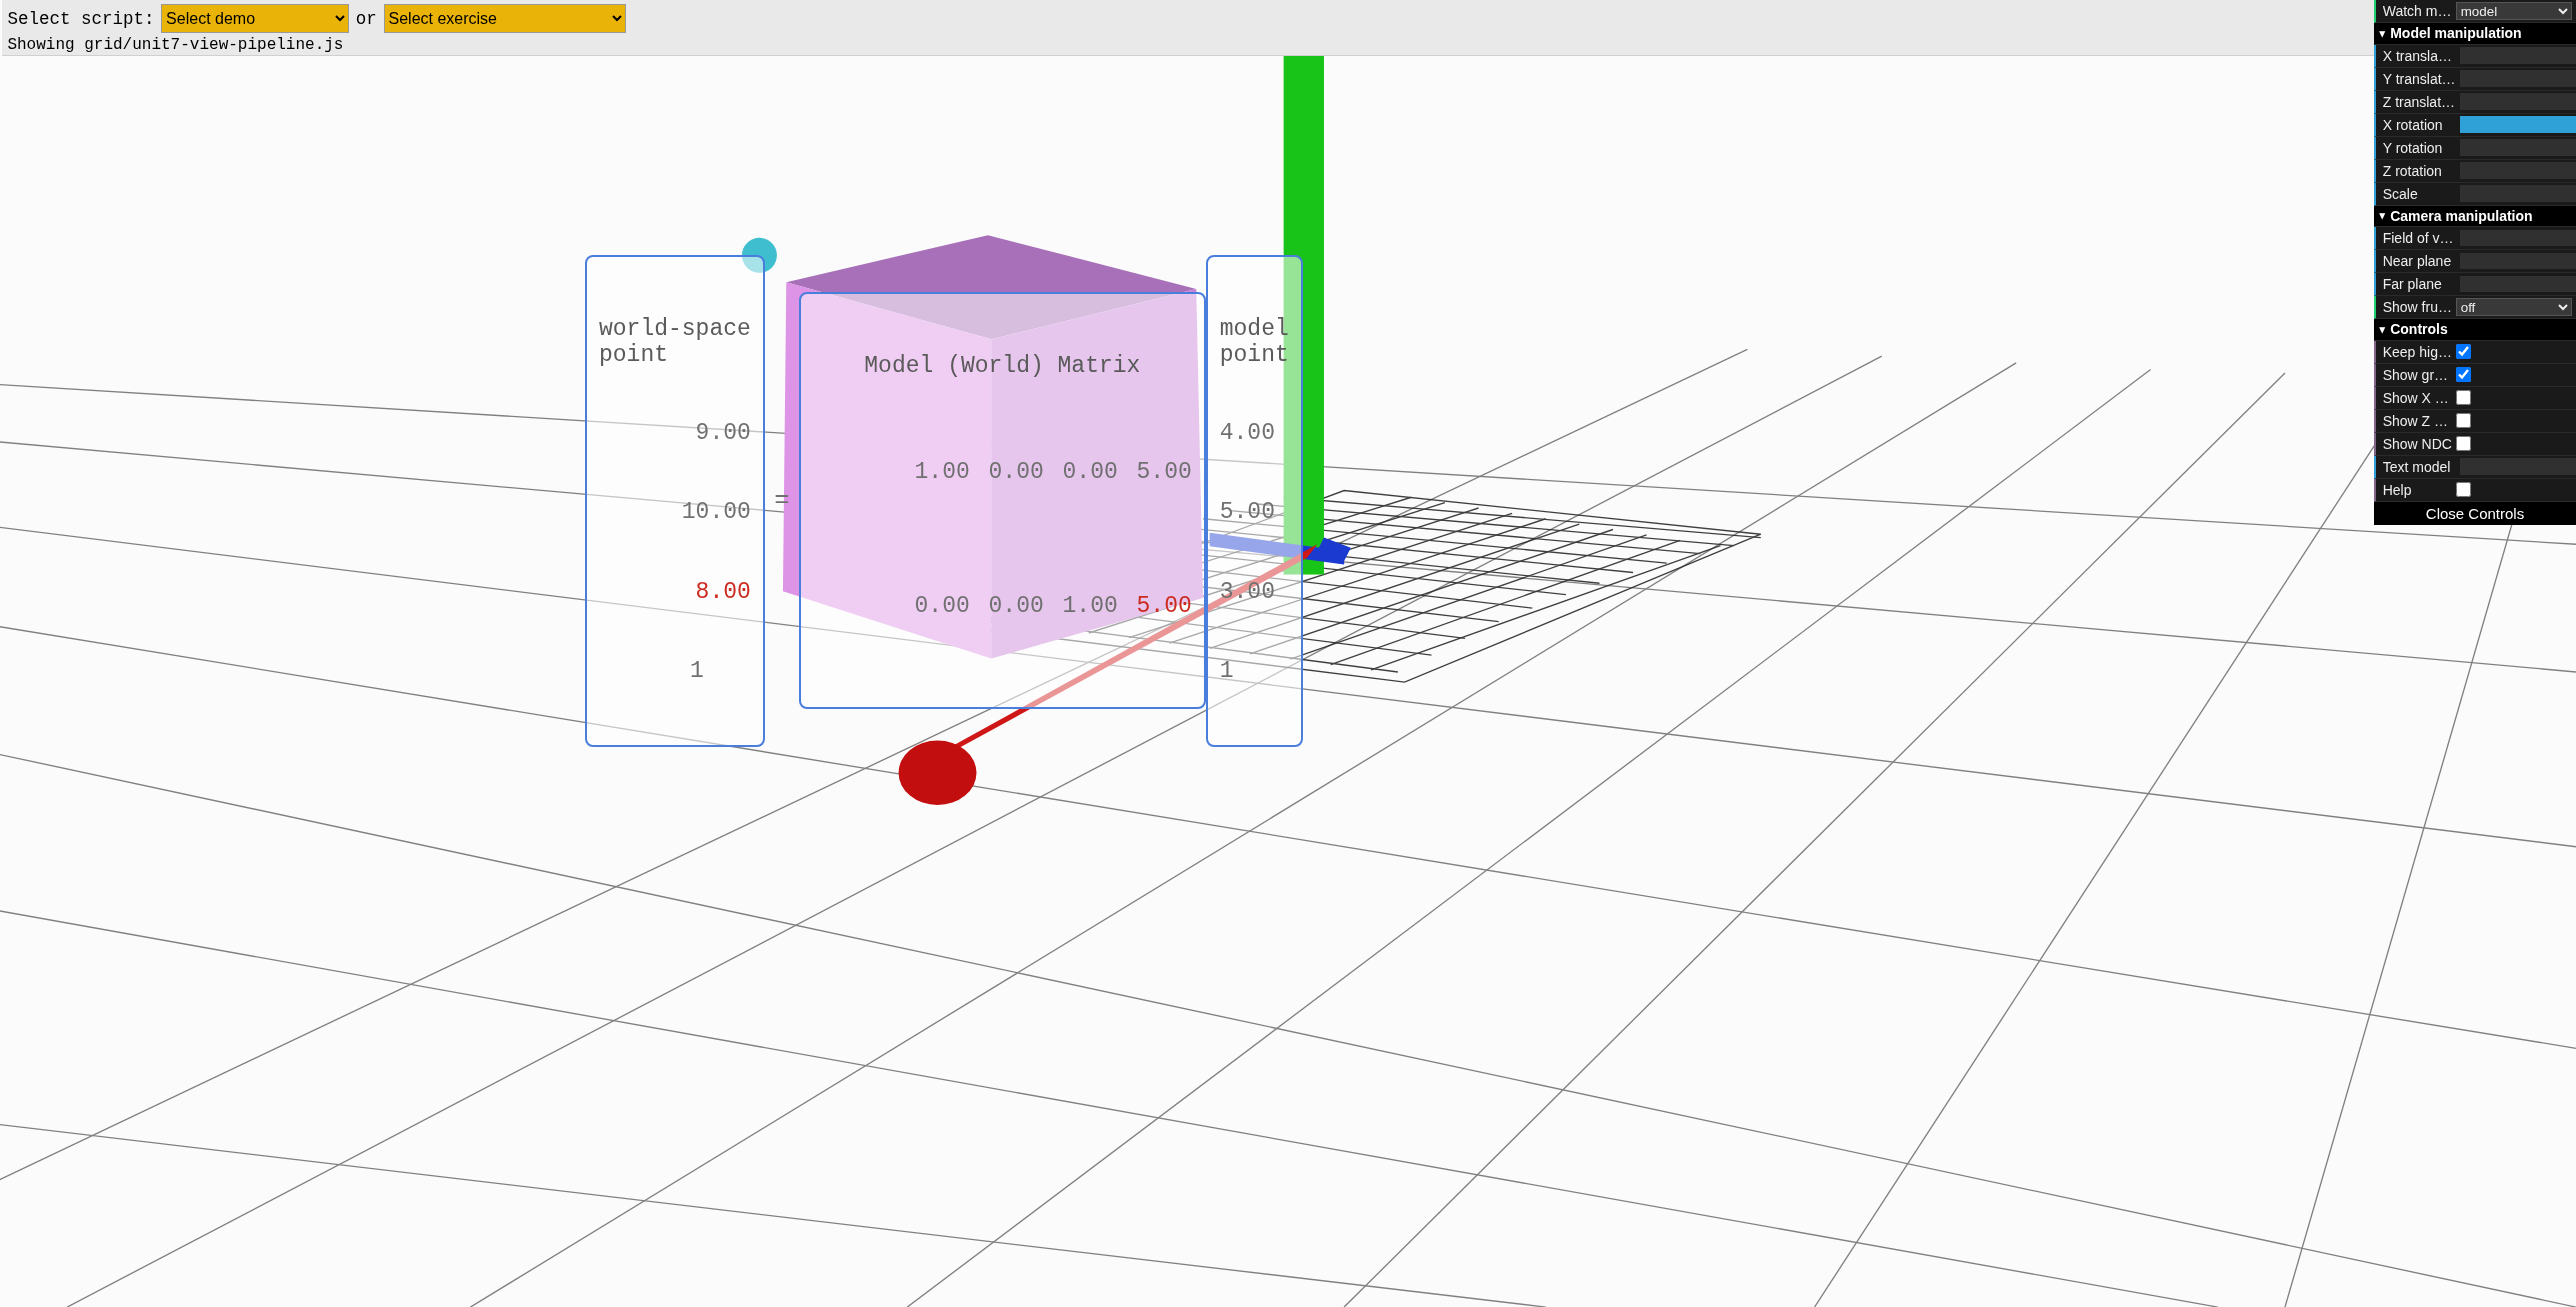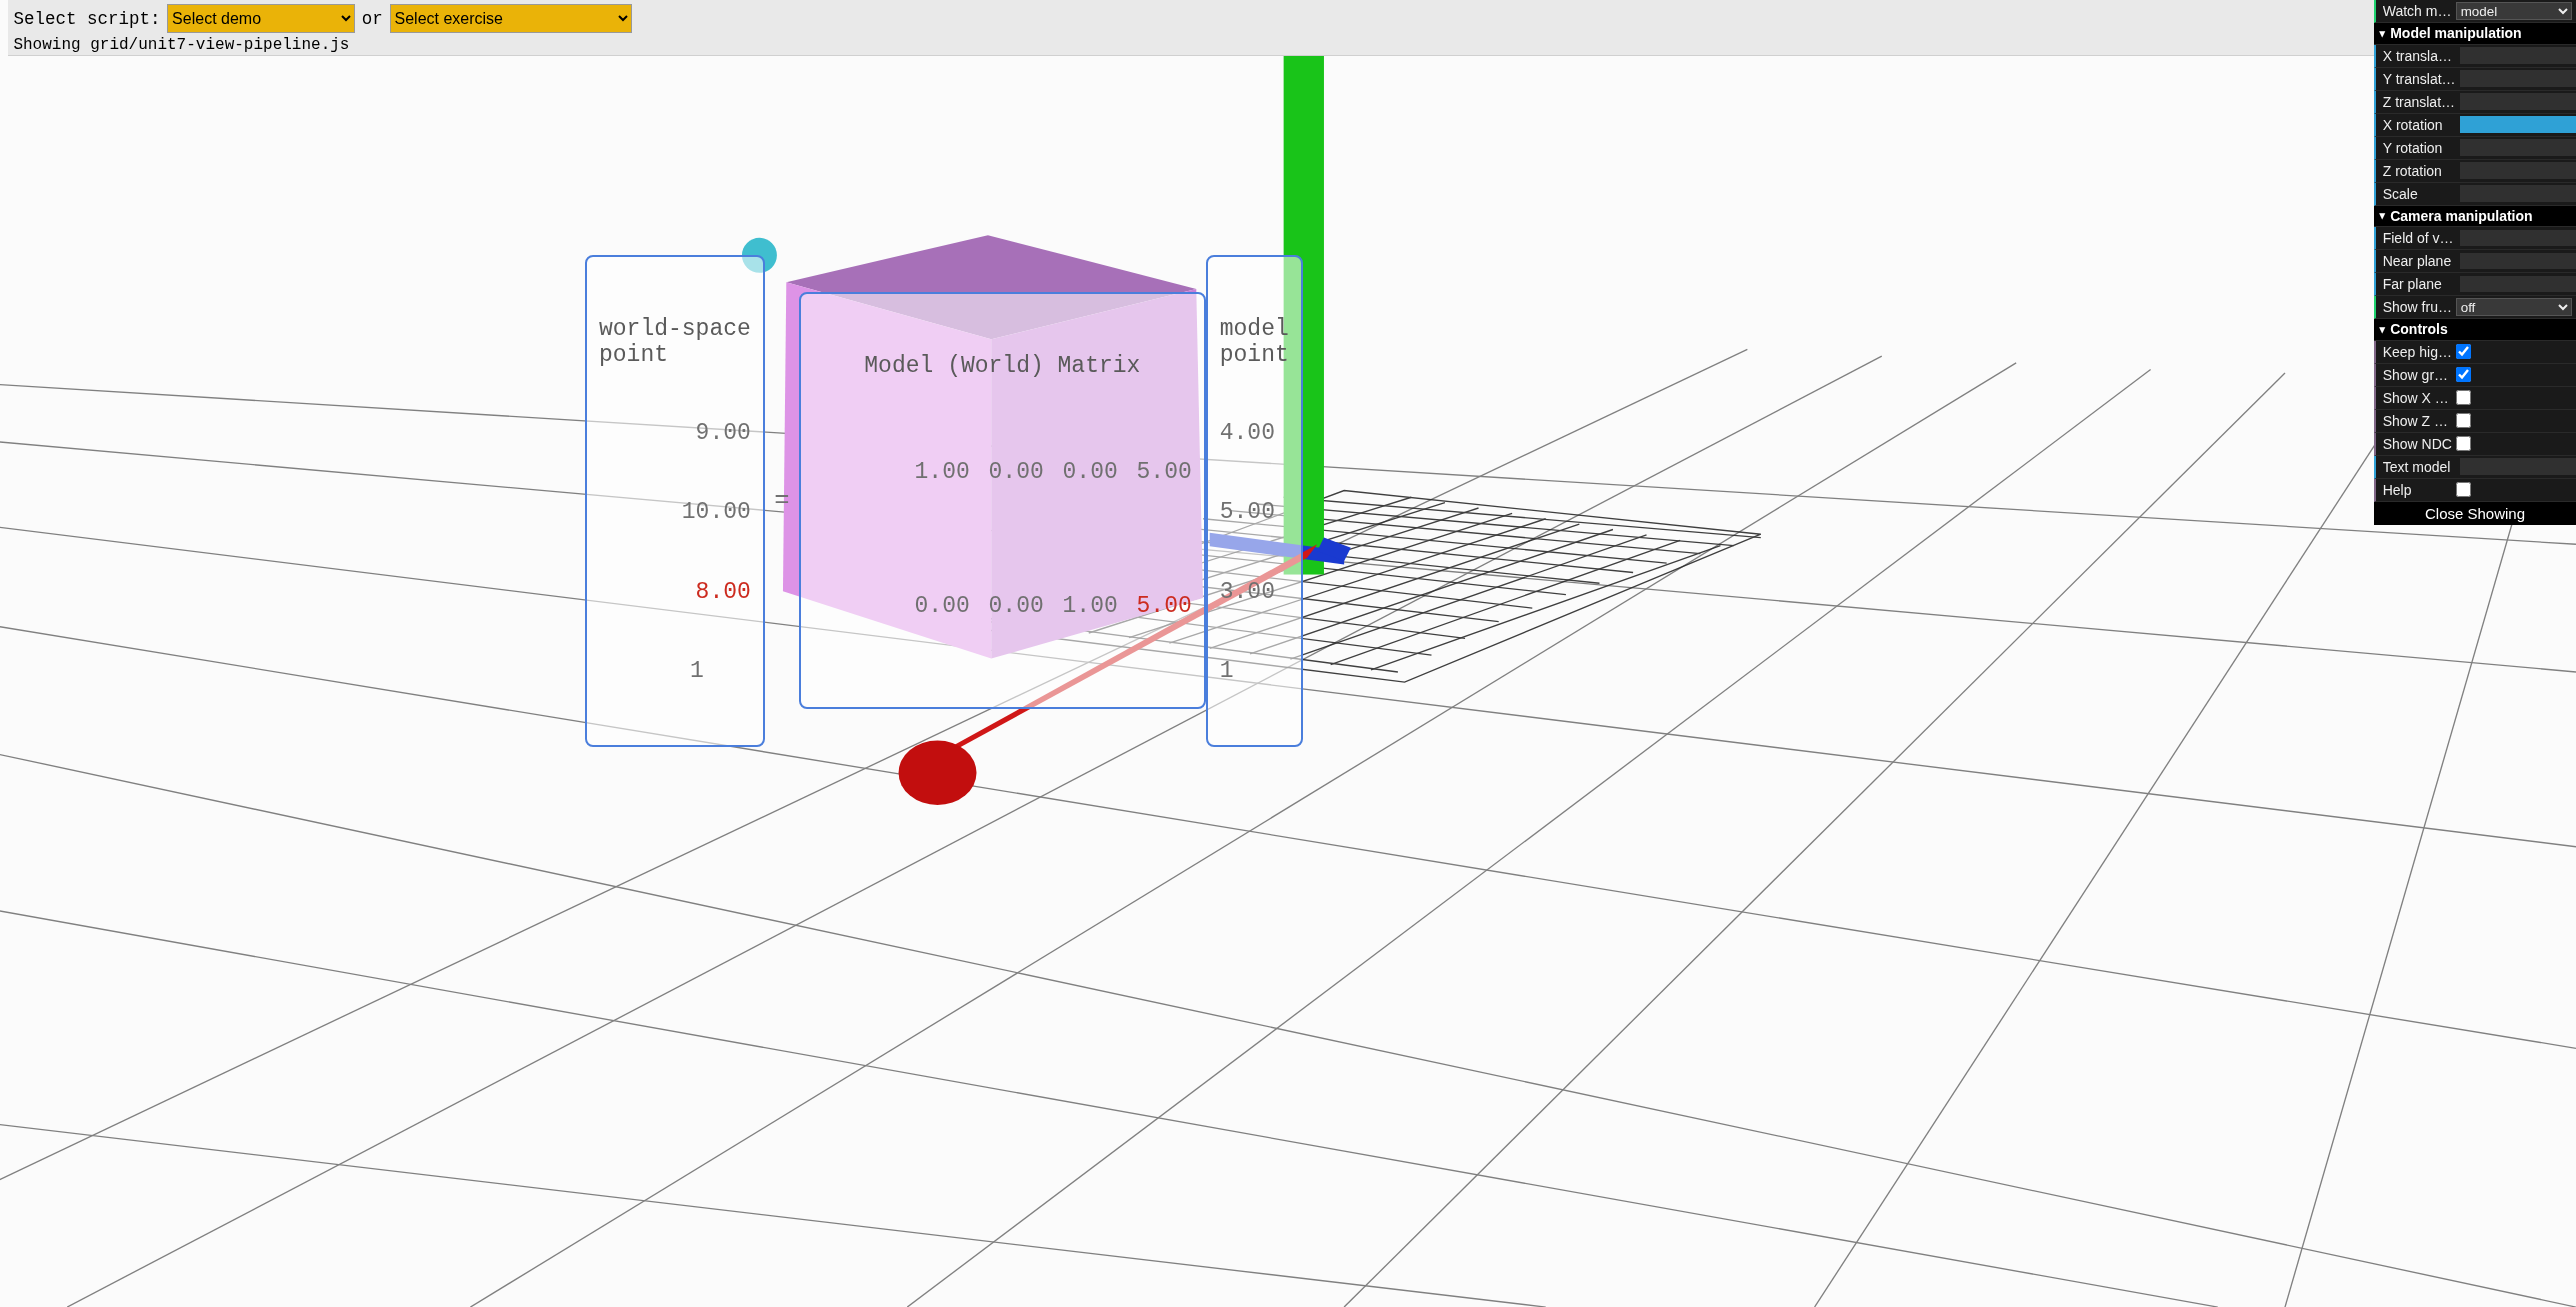--- a/index.html
+++ b/index.html
@@ -1,19 +1,19 @@
 <!DOCTYPE html>
 <html style="font-size:10.8px"><head>
 <meta charset="utf-8">
 <style>
   * { margin:0; padding:0; box-sizing:border-box; }
   html,body { width:100%; height:100%; font-family:Arial,Helvetica,sans-serif; background:#fbfbfb; overflow:hidden; }
 
   
-  #topbar { position:absolute; top:0; left:8px; right:0; padding:4px 5.4px 1.3px 5.4px;
+  #topbar { position:absolute; top:0; left:2px; right:0; padding:4px 5.4px 1.3px 5.4px;
             background:#e9e9e9; border-bottom:0.7px solid #d0d0d0; font-size:17.5px;
             font-family:"Courier New",monospace; color:#000; z-index:20; }
   #topbar select { font-family:Arial,sans-serif; font-size:16px; height:29px;
                    min-width:188px; background:#eab308; border:0.7px solid #999; }
   #topbar .row1 { display:flex; align-items:center; gap:6.7px; }
   #topbar .row2 { font-size:16px; padding-top:2.7px; }
 
   
   #viewport { position:absolute; inset:0; }
   #viewport svg { width:100%; height:100%; display:block; }
@@ -311,15 +311,15 @@
     <div class="slider">
         <div class="fill" style="width: 78%;"></div>
       </div>
     <input class="val" value="0.8" style="">
   </div>
   <div class="entry bool">
     <span class="label">Help</span>
     <input type="checkbox" style="">
   </div>
 
-  <div class="close">Close Showing</div>
+  <div class="close">Close Controls</div>
 </div>
 
 
 </body></html>

